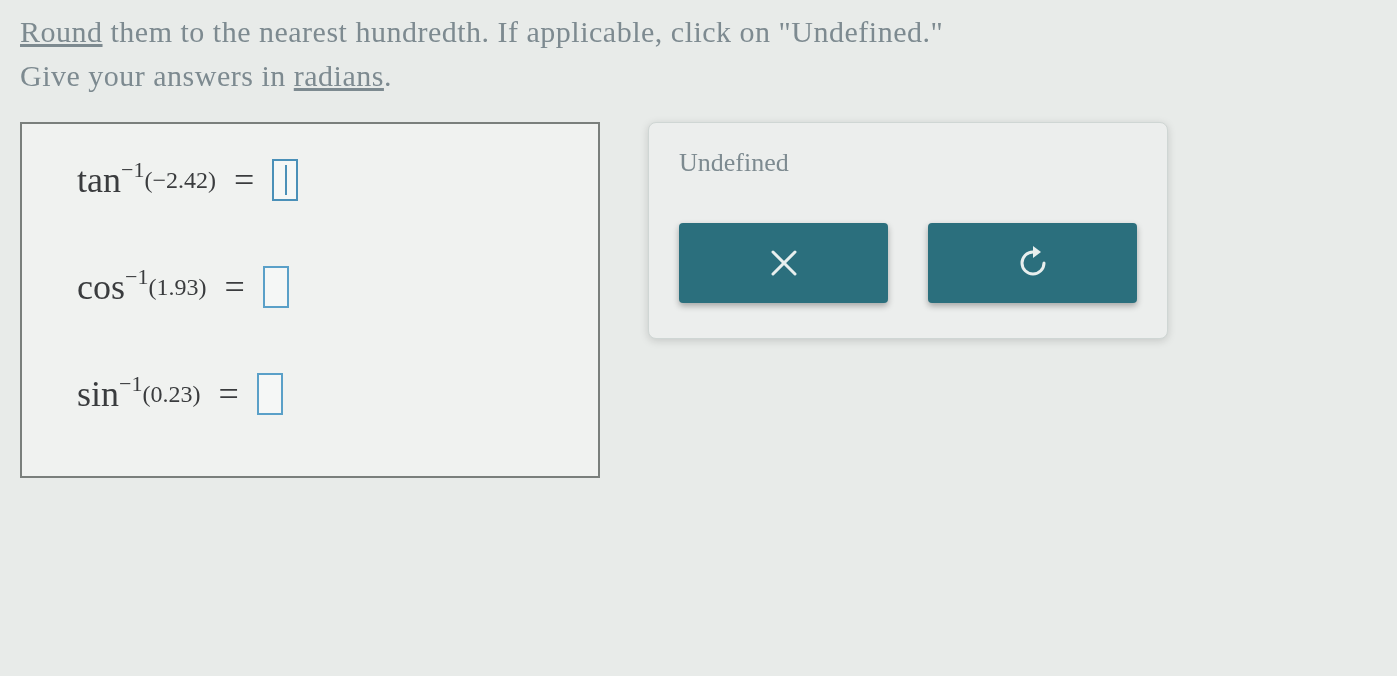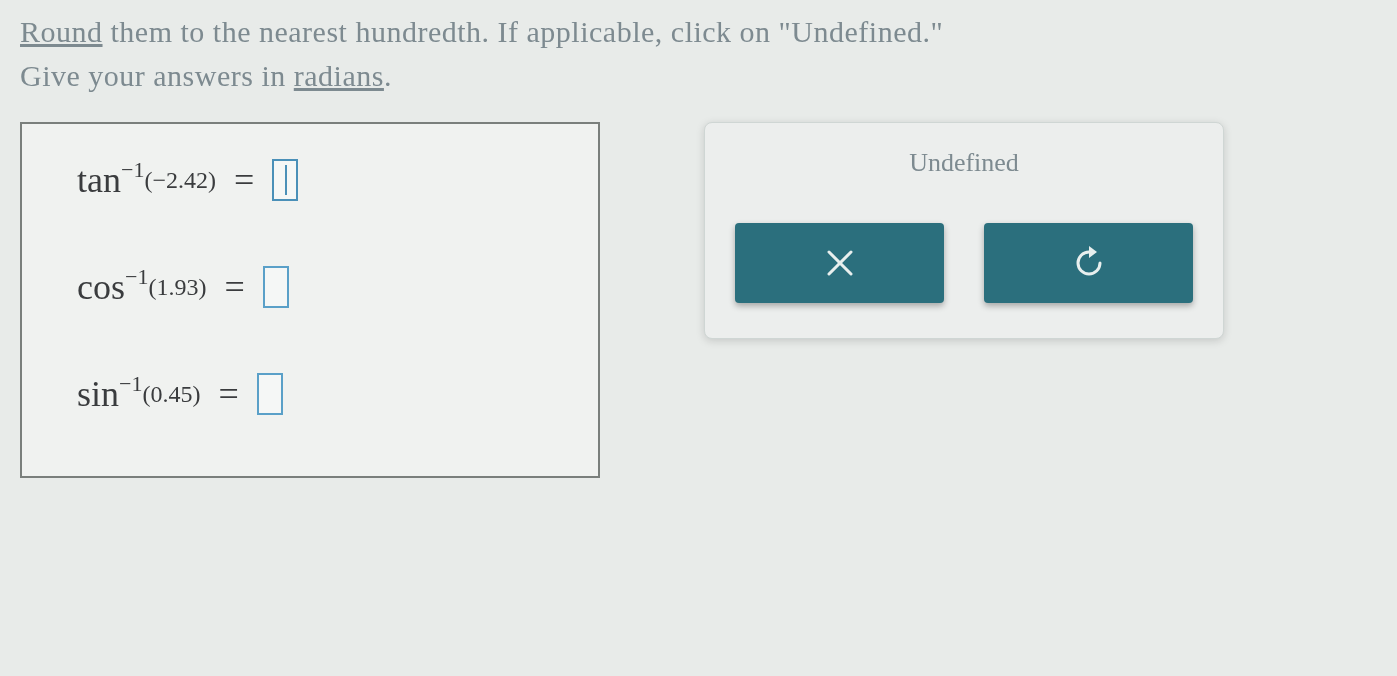--- a/index.html
+++ b/index.html
@@ -18,21 +18,21 @@
     letter-spacing: 0.5px;
     color: #7d8a90;
     margin-bottom: 25px;
   }
   .underline {
     text-decoration: underline;
     text-decoration-color: #7d8a90;
   }
   .main-row {
     display: flex;
-    gap: 84px;
+    gap: 28px;
     align-items: flex-start;
   }
   .answer-box {
     border: 2px solid #7a7f7c;
     background: #f0f2f0;
     width: 580px;
     padding: 35px 45px 35px 55px;
   }
   .eq-row {
     display: flex;
@@ -88,21 +88,20 @@
     background: #eceeed;
     padding: 25px 30px 35px 30px;
     box-shadow: 0 2px 8px rgba(0,0,0,0.15);
     margin-left: 20px;
   }
   .undefined-row {
     font-size: 26px;
     color: #7d8a90;
     margin-bottom: 45px;
     font-family: Georgia, serif;
-    text-align: center;
   }
   .btn-row {
     display: flex;
     gap: 40px;
   }
   .btn {
     flex: 1;
     height: 80px;
     background: #2b6f7d;
     border-radius: 4px;
@@ -142,21 +141,21 @@
       <span class="fn">cos</span>
         <span class="sup">−1</span>
         <span class="arg">(1.93)</span>
       <span class="eq">=</span>
       <span class="input-slot"></span>
     </div>
 
     <div class="eq-row">
       <span class="fn">sin</span>
         <span class="sup">−1</span>
-        <span class="arg">(0.45)</span>
+        <span class="arg">(0.23)</span>
       <span class="eq">=</span>
       <span class="input-slot"></span>
     </div>
 
   </div>
 
   <div class="side-panel">
     <div class="undefined-row">Undefined</div>
     <div class="btn-row">
       <div class="btn">

